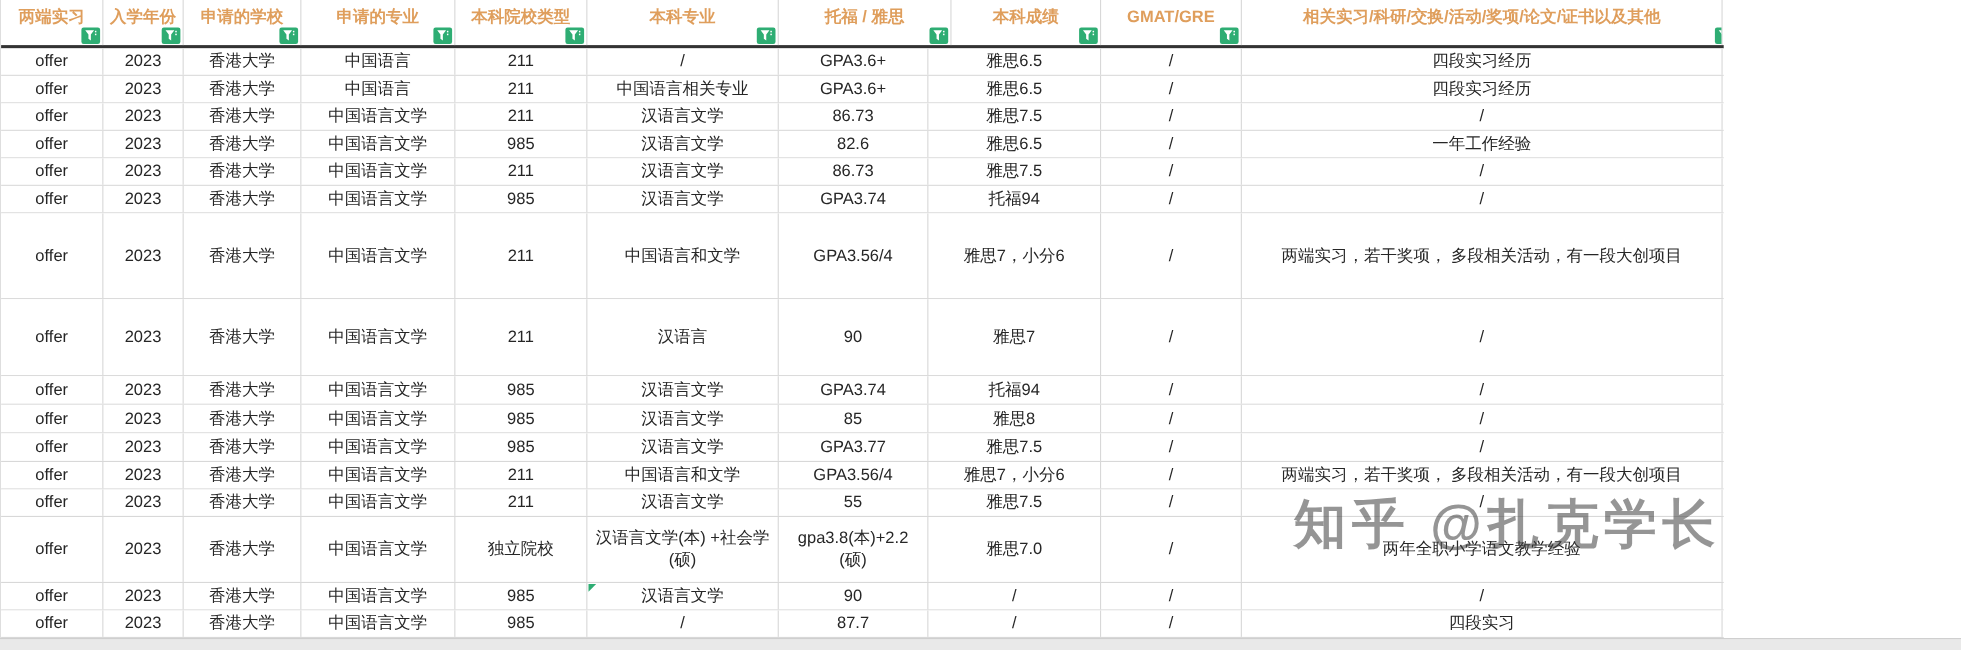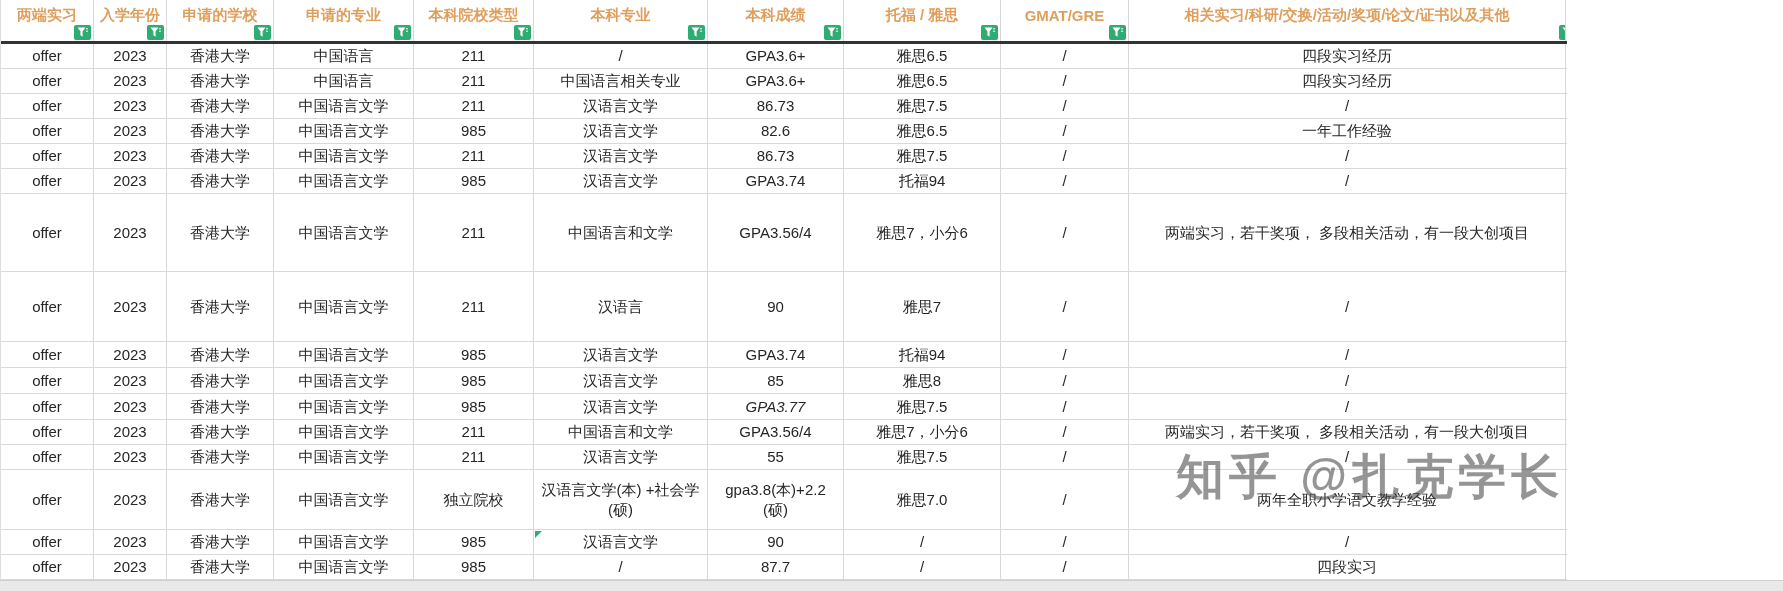--- a/index.html
+++ b/index.html
@@ -109,32 +109,32 @@
       <div class="hcell" style="width: 174px;">
         <span>本科专业</span>
         <span class="filter">
           <svg width="11" height="11" viewBox="0 0 11 11">
             <path d="M0.5 0.5 H8.5 L5.6 4.3 V9.8 L3.4 8.2 V4.3 Z" fill="#ffffff"></path>
             <rect x="9.3" y="1" width="1.4" height="1.4" fill="#ffffff"></rect>
             <rect x="9.3" y="3.6" width="1.4" height="1.4" fill="#ffffff"></rect>
           </svg>
         </span>
       </div>
+      <div class="hcell" style="width: 157px;">
+        <span>托福 / 雅思</span>
+        <span class="filter">
+          <svg width="11" height="11" viewBox="0 0 11 11">
+            <path d="M0.5 0.5 H8.5 L5.6 4.3 V9.8 L3.4 8.2 V4.3 Z" fill="#ffffff"></path>
+            <rect x="9.3" y="1" width="1.4" height="1.4" fill="#ffffff"></rect>
+            <rect x="9.3" y="3.6" width="1.4" height="1.4" fill="#ffffff"></rect>
+          </svg>
+        </span>
+      </div>
       <div class="hcell" style="width: 136px;">
         <span>本科成绩</span>
-        <span class="filter">
-          <svg width="11" height="11" viewBox="0 0 11 11">
-            <path d="M0.5 0.5 H8.5 L5.6 4.3 V9.8 L3.4 8.2 V4.3 Z" fill="#ffffff"></path>
-            <rect x="9.3" y="1" width="1.4" height="1.4" fill="#ffffff"></rect>
-            <rect x="9.3" y="3.6" width="1.4" height="1.4" fill="#ffffff"></rect>
-          </svg>
-        </span>
-      </div>
-      <div class="hcell" style="width: 157px;">
-        <span>托福 / 雅思</span>
         <span class="filter">
           <svg width="11" height="11" viewBox="0 0 11 11">
             <path d="M0.5 0.5 H8.5 L5.6 4.3 V9.8 L3.4 8.2 V4.3 Z" fill="#ffffff"></path>
             <rect x="9.3" y="1" width="1.4" height="1.4" fill="#ffffff"></rect>
             <rect x="9.3" y="3.6" width="1.4" height="1.4" fill="#ffffff"></rect>
           </svg>
         </span>
       </div>
       <div class="hcell" style="width: 128px;">
         <span>GMAT/GRE</span>
@@ -278,21 +278,21 @@
         <div class="dcell" style="width: 128px;">/</div>
         <div class="dcell" style="width: 437px;">/</div>
       </div>
       <div class="drow" style="height: 26px;">
         <div class="dcell" style="width: 93px;">offer</div>
         <div class="dcell" style="width: 73px;">2023</div>
         <div class="dcell" style="width: 107px;">香港大学</div>
         <div class="dcell" style="width: 140px;">中国语言文学</div>
         <div class="dcell" style="width: 120px;">985</div>
         <div class="dcell" style="width: 174px;">汉语言文学</div>
-        <div class="dcell" style="width: 136px; font-style: italic;">GPA3.77</div>
+        <div class="dcell" style="width: 136px;">GPA3.77</div>
         <div class="dcell" style="width: 157px;">雅思7.5</div>
         <div class="dcell" style="width: 128px;">/</div>
         <div class="dcell" style="width: 437px;">/</div>
       </div>
       <div class="drow" style="height: 25px;">
         <div class="dcell" style="width: 93px;">offer</div>
         <div class="dcell" style="width: 73px;">2023</div>
         <div class="dcell" style="width: 107px;">香港大学</div>
         <div class="dcell" style="width: 140px;">中国语言文学</div>
         <div class="dcell" style="width: 120px;">211</div>

